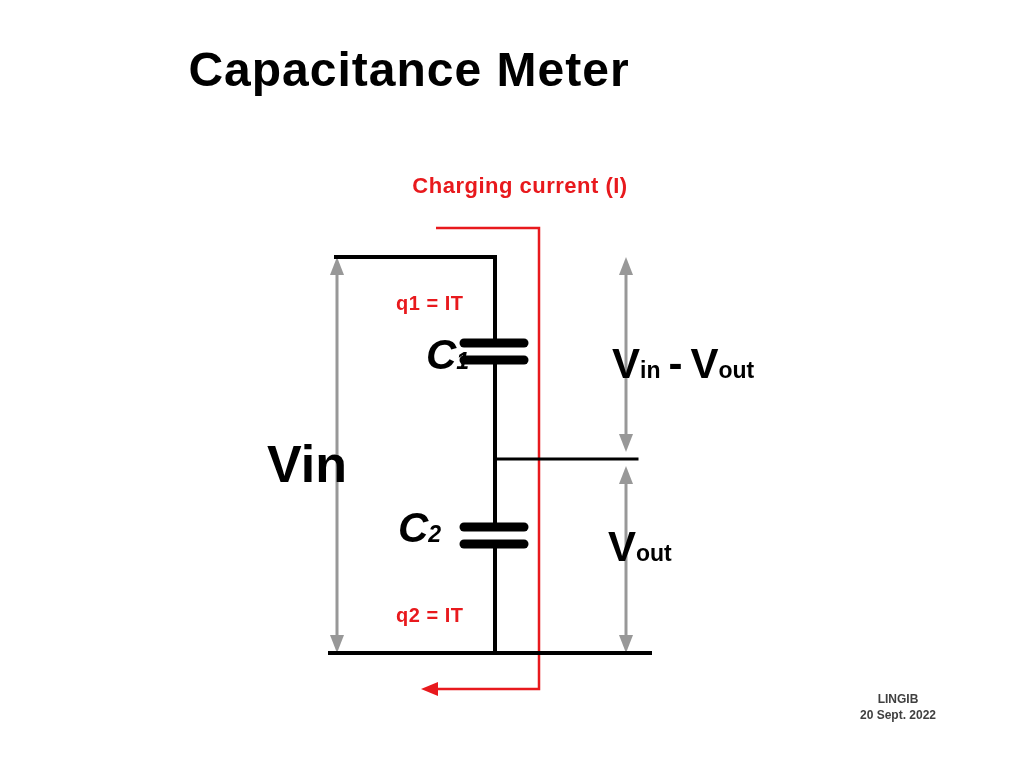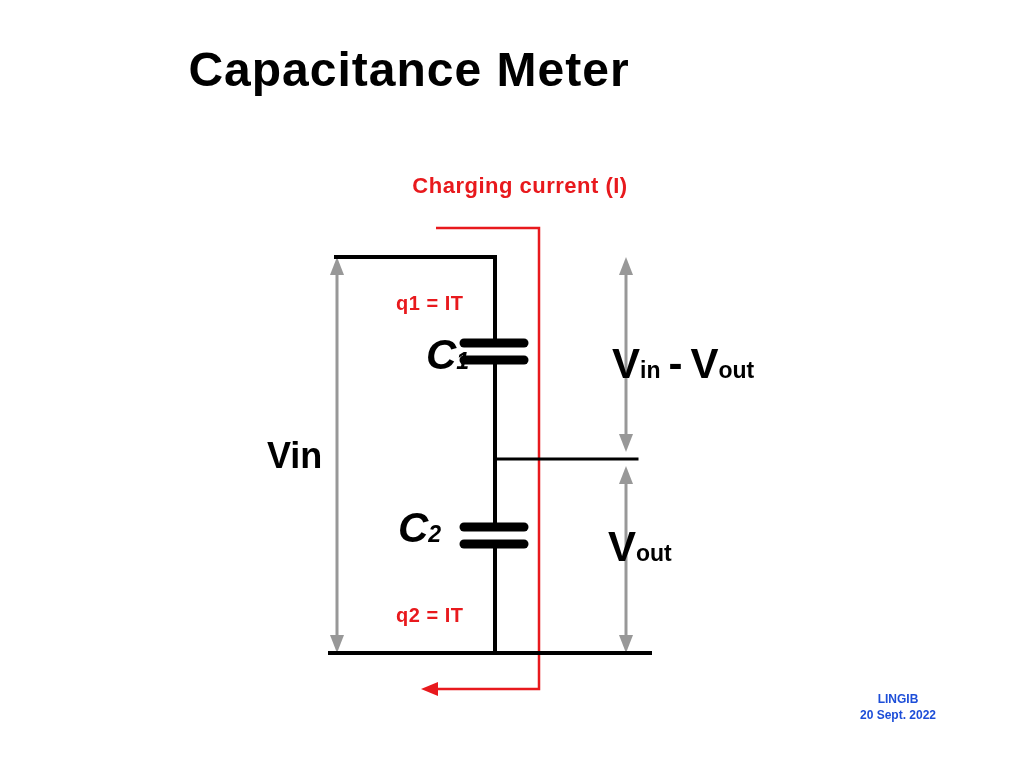--- a/index.html
+++ b/index.html
@@ -14,30 +14,30 @@
   }
   .red-label{color:#e8191d;font-weight:bold;}
   .charging-label{
     top:173px;left:330px;width:380px;text-align:center;
     font-size:22px;letter-spacing:0.5px;
   }
   .q-label{font-size:20px;letter-spacing:0.5px;}
   .q1{top:292px;left:396px;}
   .q2{top:604px;left:396px;}
   .big-label{font-size:42px;font-weight:800;color:#000;line-height:1;}
-  .vin-label{top:438px;left:267px;font-size:36px;}
+  .vin-label{top:438px;left:267px;font-size:52px;}
   .c1-label{top:334px;left:426px;font-style:italic;}
   .c2-label{top:507px;left:398px;font-style:italic;}
   .vinvout-label{top:343px;left:612px;text-align:right;}
   .vout-label{top:526px;left:608px;text-align:right;}
   .sub{font-size:23px;font-weight:800;}
   .minus{margin:0 8px;}
   .footer{
     top:692px;left:843px;width:110px;text-align:center;
-    font-size:12px;font-weight:bold;color:#1d4ed8;line-height:1.3;
+    font-size:12px;font-weight:bold;color:#404040;line-height:1.3;
   }
   svg{position:absolute;top:0;left:0;}
 </style>
 </head>
 <body>
 
 <svg width="1024" height="768" viewBox="0 0 1024 768">
 
   <g stroke="#e8191d" stroke-width="2.5" fill="none">
     <polyline points="436,228 539,228 539,689 434,689"></polyline>

